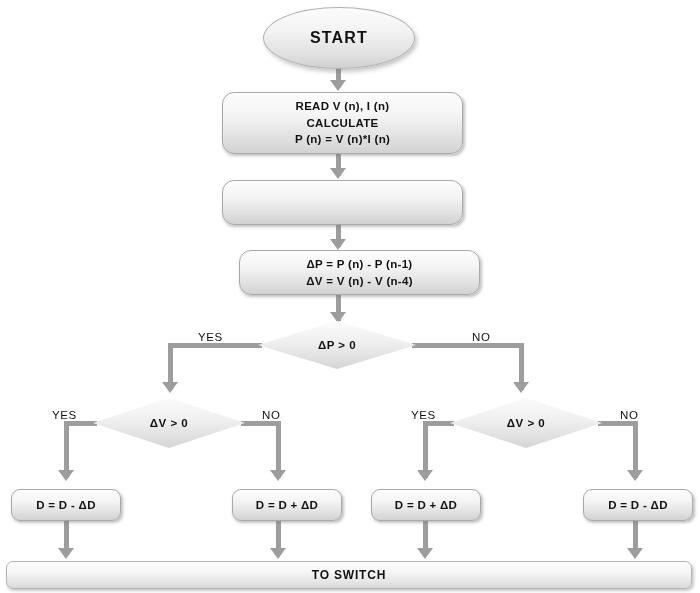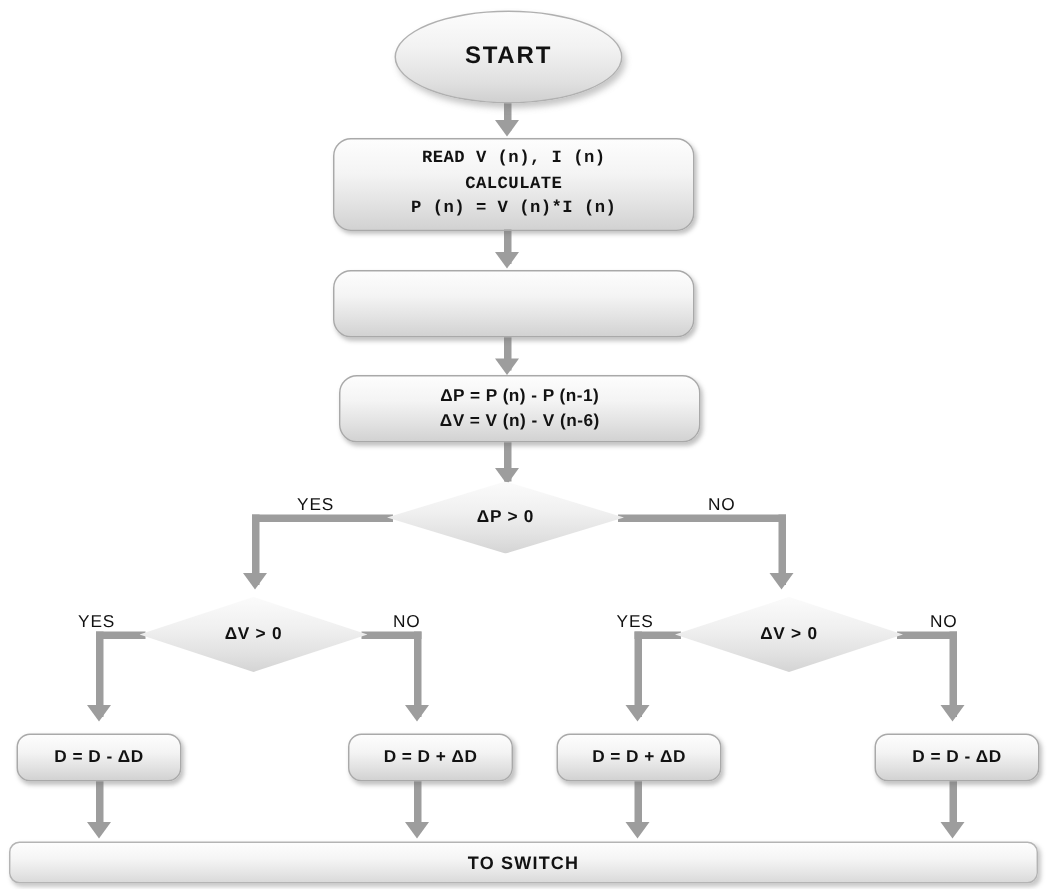--- a/index.html
+++ b/index.html
@@ -142,38 +142,38 @@
 
 <div id="canvas">
 
   <div class="node terminal" style="left:263px; top:7px; width:152px; height:62px;">
     <span>START</span>
   </div>
 
   <div class="vline" style="left:336px; top:66px; width:5px; height:21px;"></div>
   <div class="arrowhead" style="left:330px; top:80px;"></div>
 
-  <div class="node proc" style="left:222px; top:92px; width:241px; height:62px; flex-direction:column;font-family:Liberation Mono, monospace;">
+  <div class="node proc" style="left:222px; top:92px; width:241px; height:62px; flex-direction:column;">
     <span>READ V (n), I (n)</span>
     <span>CALCULATE</span>
     <span>P (n) = V (n)*I (n)</span>
   </div>
 
   <div class="vline" style="left:336px; top:152px; width:5px; height:24px;"></div>
   <div class="arrowhead" style="left:330px; top:168px;"></div>
 
   <div class="node proc" style="left:222px; top:180px; width:241px; height:45px; flex-direction:column;">
   </div>
 
   <div class="vline" style="left:336px; top:223px; width:5px; height:24px;"></div>
   <div class="arrowhead" style="left:330px; top:239px;"></div>
 
-  <div class="node proc" style="left:226px; top:250px; width:241px; height:45px; flex-direction:column;">
+  <div class="node proc" style="left:239px; top:250px; width:241px; height:45px; flex-direction:column;">
     <span>ΔP = P (n) - P (n-1)</span>
-    <span>ΔV = V (n) - V (n-6)</span>
+    <span>ΔV = V (n) - V (n-4)</span>
   </div>
 
   <div class="vline" style="left:336px; top:293px; width:5px; height:28px;"></div>
   <div class="arrowhead" style="left:330px; top:312px;"></div>
 
   <div class="decision" style="left:258px; top:321px; width:158px; height:48px;">
     <div class="dshape"></div>
     <div class="dlabel">ΔP &gt; 0</div>
   </div>
 

